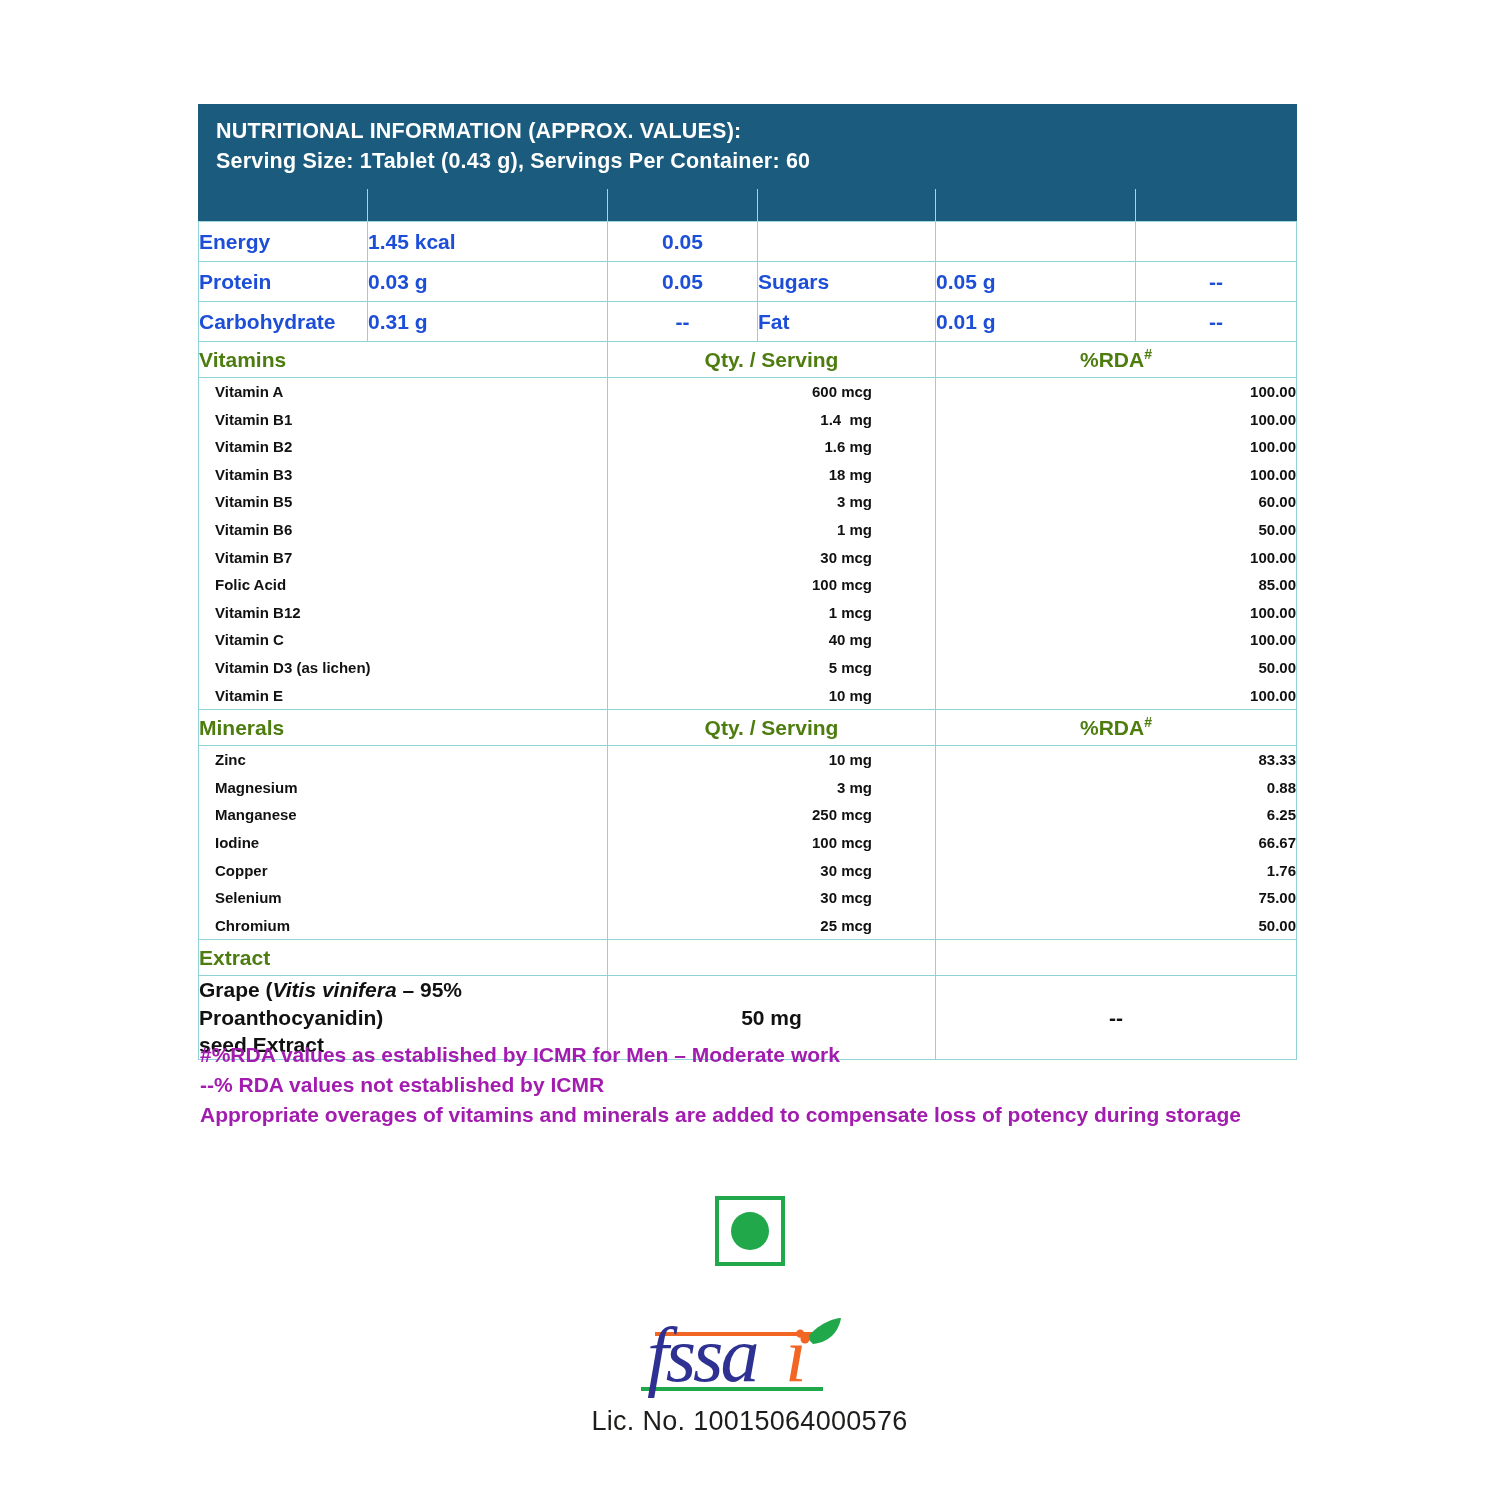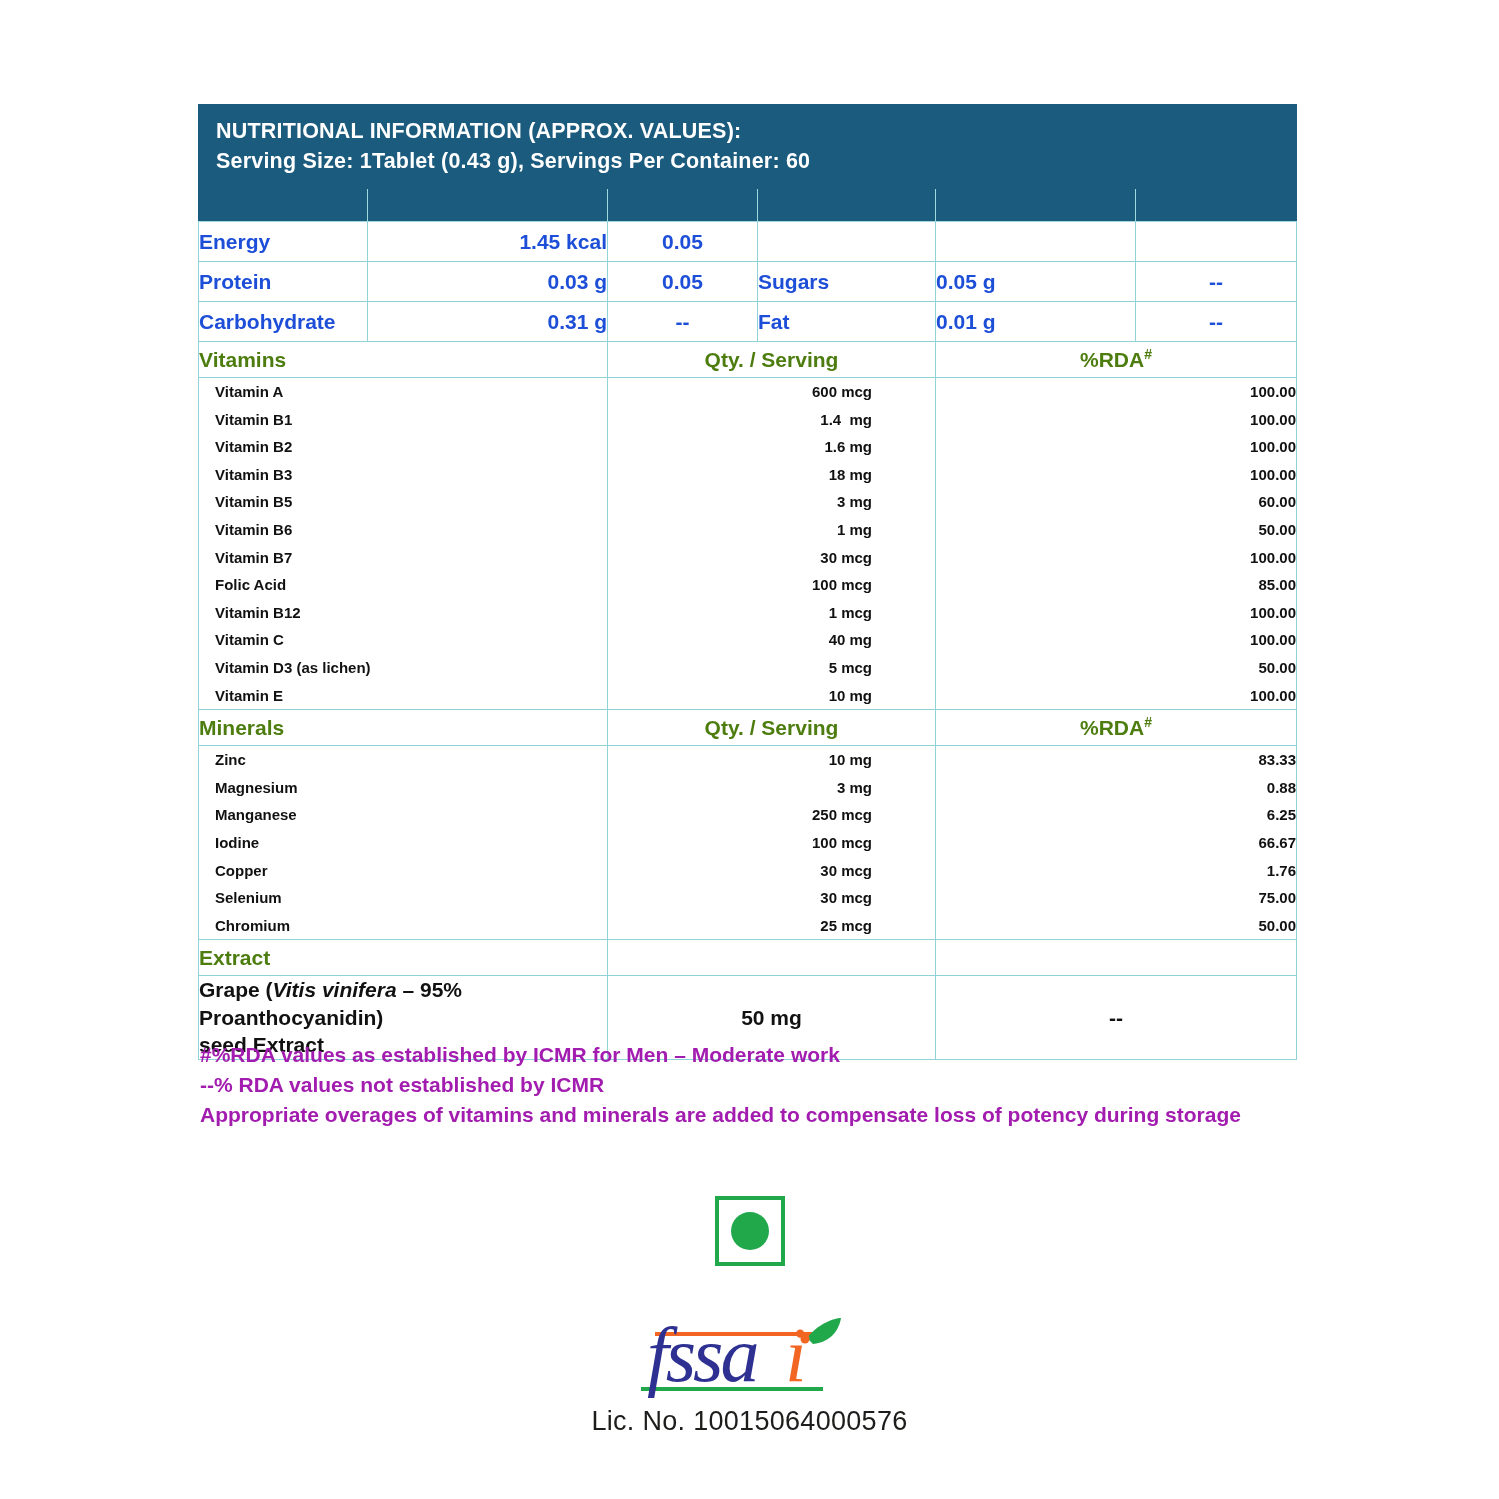--- a/index.html
+++ b/index.html
@@ -57,21 +57,21 @@
     border-left: 1px solid #9fd8dd;
     border-right: 1px solid #9fd8dd;
     height: 33px;
   }
   .blue-row td:first-child { border-left: 1px solid #1b5b7d; }
   .blue-row td:last-child  { border-right: 1px solid #1b5b7d; }
 
   
   .macro-row td { height: 40px; font-size: 21px; color: #1d4ed8; }
   .cell-label  { padding-left: 16px;  text-align: left; }
-  .cell-val-r  { padding-right: 24px; text-align: right; }
+  .cell-val-r  { padding-right: 24px; text-align: left; }
   .cell-val-c  { text-align: center; }
   .cell-sub    { padding-left: 26px;  text-align: left; }
   .cell-val-r2 { padding-left: 41px;  text-align: left; }
 
   
   .sec-row td {
     height: 36px;
     font-size: 21px;
     color: #4d7c0f;
   }

